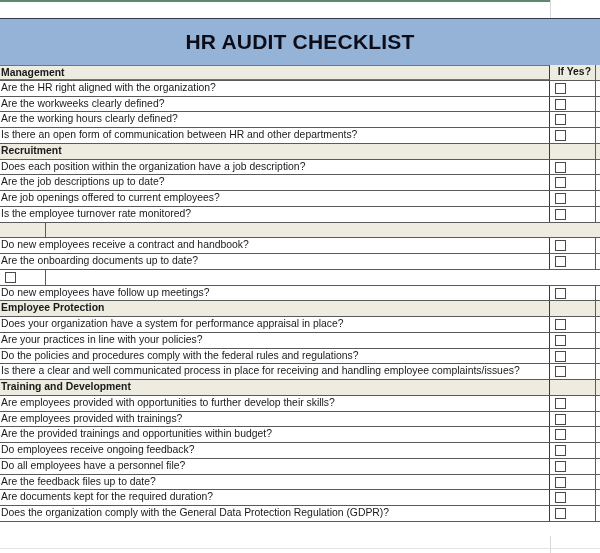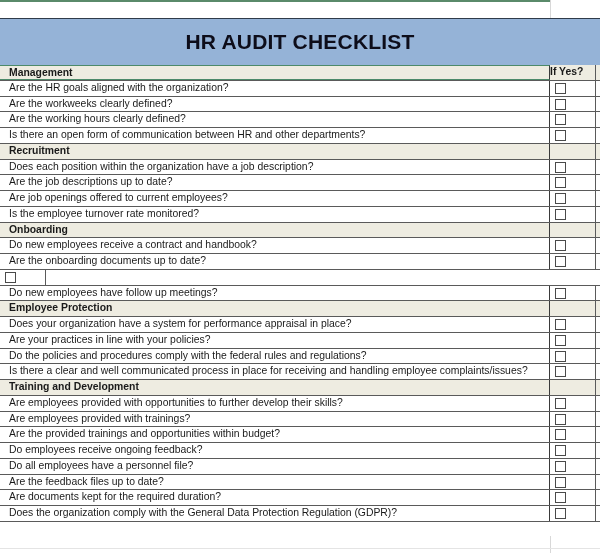--- a/index.html
+++ b/index.html
@@ -26,31 +26,31 @@
       margin: 12px; font-size: 21px; font-weight: bold; color: #0d0d1a; letter-spacing: 0.2px;
     }
     .sheet {
       position: absolute; left: 0; top: 65px; width: 600px;
     }
     .row {
       display: flex; height: 15.75px; box-sizing: border-box;
       border-bottom: 1px solid #5a5a5a;
     }
     .row .q {
-      width: 550px; box-sizing: border-box; padding-left: 9px;
+      width: 550px; box-sizing: border-box; padding-left: 1px;
       font-size: 10.4px; line-height: 14.5px; color: #1a1a1a; white-space: nowrap; overflow: hidden;
       border-right: 1px solid #3a3a3a;
     }
     .row .a {
       width: 46px; box-sizing: border-box; position: relative;
       border-right: 1px solid #5a5a5a;
     }
     .row.section { background: #eeece1; }
     .row.section .q { font-weight: bold; color: #1a1a1a; }
-    .row.section .a { font-weight: bold; font-size: 10.4px; line-height: 14.5px; padding-right: 4px; color: #1a1a1a; }
+    .row.section .a { font-weight: bold; font-size: 10.4px; line-height: 14.5px; text-align: right; padding-right: 4px; color: #1a1a1a; }
     .row.first .q { border-top: 1.5px solid #4d8a6a; border-bottom: 1.5px solid #4d8a6a; }
     .checkbox {
       position: absolute; left: 5px; top: 2px; width: 9px; height: 9px;
       border: 1px solid #4a4a4a; background: #fff;
     }
     .tail {
       position: absolute; left: 0; top: 536px; width: 600px; height: 17px; background: #fff;
     }
     .tail .gridv { position: absolute; left: 550px; top: 0; width: 1px; height: 17px; background: #d8d8d8; }
     .tail .gridh { position: absolute; left: 0; top: 12px; width: 600px; height: 1px; background: #e4e4e4; }
@@ -66,21 +66,21 @@
 <div class="title-bar">
   <h1>HR AUDIT CHECKLIST</h1>
 </div>
 
 <div class="sheet" id="sheet">
     <div class="row section first">
       <div class="q">Management</div>
       <div class="a">If Yes?</div>
     </div>
     <div class="row">
-      <div class="q">Are the HR goals aligned with the organization?</div>
+      <div class="q">Are the HR right aligned with the organization?</div>
       <div class="a">
         <span class="checkbox"></span>
       </div>
     </div>
     <div class="row">
       <div class="q">Are the workweeks clearly defined?</div>
       <div class="a">
         <span class="checkbox"></span>
       </div>
     </div>
@@ -118,21 +118,20 @@
         <span class="checkbox"></span>
       </div>
     </div>
     <div class="row">
       <div class="q">Is the employee turnover rate monitored?</div>
       <div class="a">
         <span class="checkbox"></span>
       </div>
     </div>
     <div class="row section">
-      <div class="q">Onboarding</div>
       <div class="a"></div>
     </div>
     <div class="row">
       <div class="q">Do new employees receive a contract and handbook?</div>
       <div class="a">
         <span class="checkbox"></span>
       </div>
     </div>
     <div class="row">
       <div class="q">Are the onboarding documents up to date?</div>

